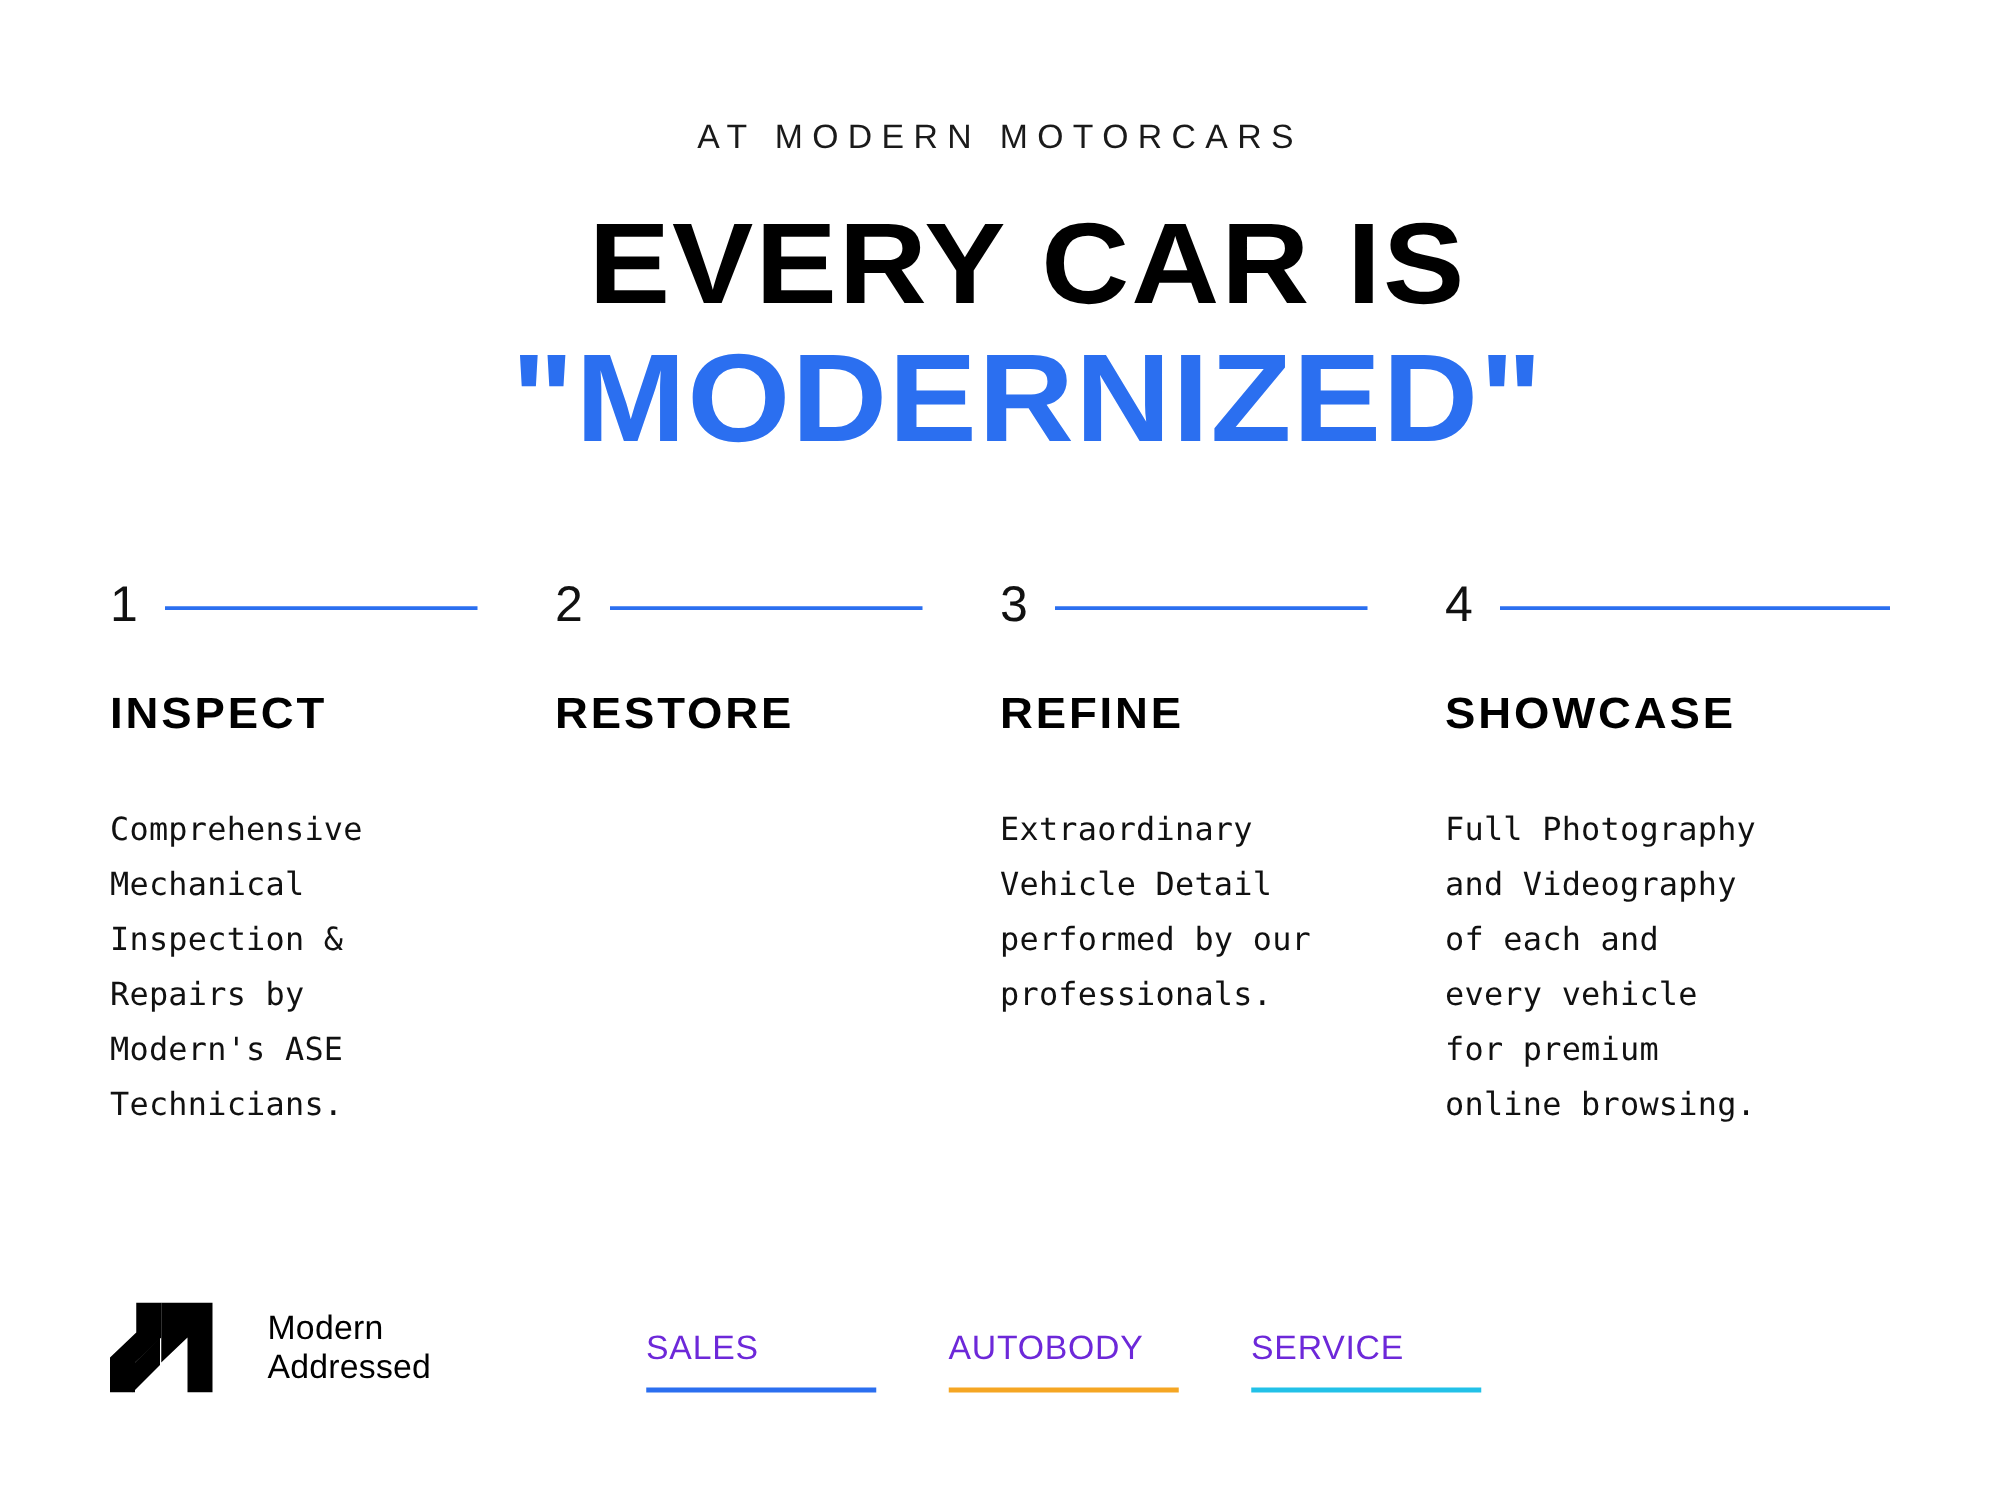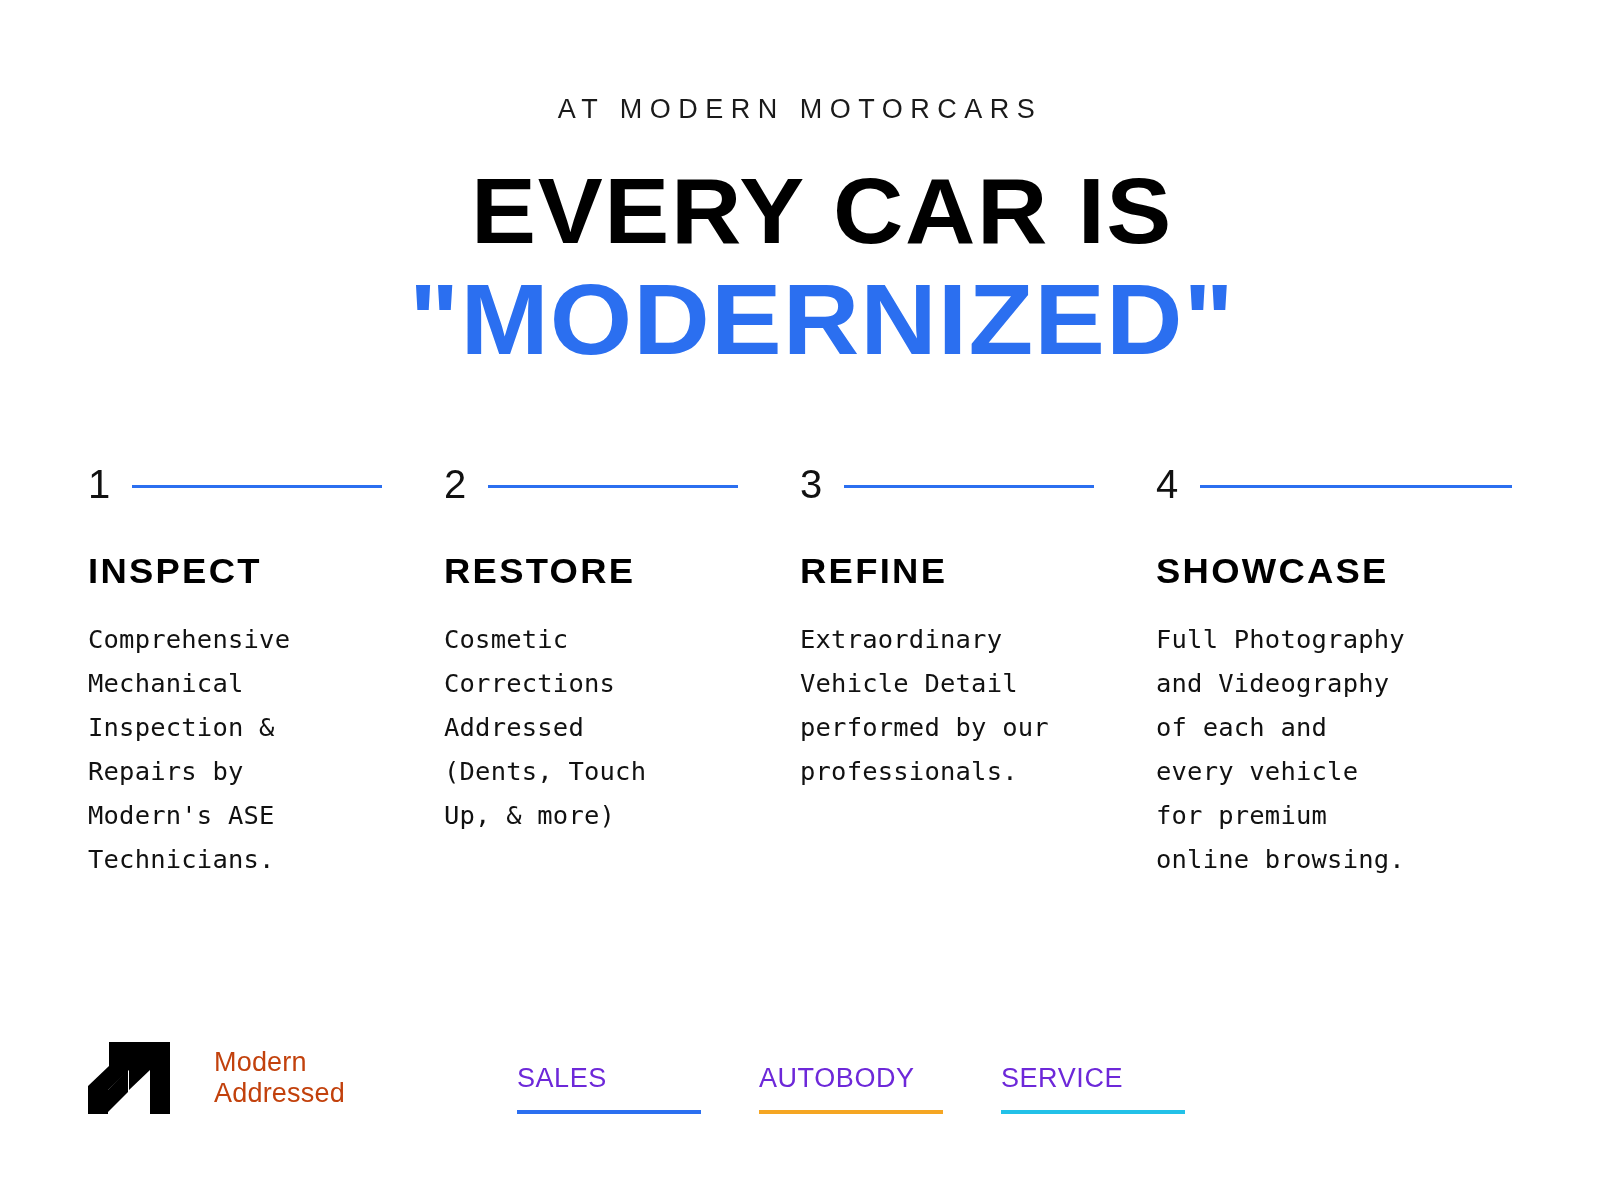--- a/index.html
+++ b/index.html
@@ -113,21 +113,21 @@
     transform: scaleX(1.04);
     transform-origin: left center;
   }
 
   .step-body {
     font-family: "DejaVu Sans Mono", monospace;
     font-size: 25.5px;
     font-weight: 400;
     line-height: 44px;
     color: #111111;
-    margin-top: 29px;
+    margin-top: 54px;
     white-space: pre-line;
     letter-spacing: 0.2px;
   }
 
   
   .footer {
     position: absolute;
     left: 88px;
     right: 88px;
     bottom: 86px;
@@ -144,21 +144,21 @@
   .brand-mark {
     width: 106px;
     height: 72px;
     display: block;
   }
   .brand-word {
     font-family: "Liberation Sans", sans-serif;
     font-size: 27px;
     font-weight: 500;
     line-height: 31px;
-    color: #c2410c;
+    color: #000000;
     letter-spacing: 0.2px;
   }
   .brand-word span { display: block; }
 
   .footer-links {
     display: flex;
     margin-left: 172px;
     gap: 58px;
     align-items: flex-end;
   }
@@ -210,25 +210,20 @@
 Modern's ASE
 Technicians.</div>
     </div>
 
     <div class="step">
       <div class="step-top">
         <span class="step-num">2</span>
         <span class="step-rule" style="background: rgb(43, 111, 240);"></span>
       </div>
       <div class="step-title">RESTORE</div>
-      <div class="step-body">Cosmetic
-Corrections
-Addressed
-(Dents, Touch
-Up, &amp; more)</div>
     </div>
 
     <div class="step">
       <div class="step-top">
         <span class="step-num">3</span>
         <span class="step-rule" style="background: rgb(43, 111, 240);"></span>
       </div>
       <div class="step-title">REFINE</div>
       <div class="step-body">Extraordinary
 Vehicle Detail

